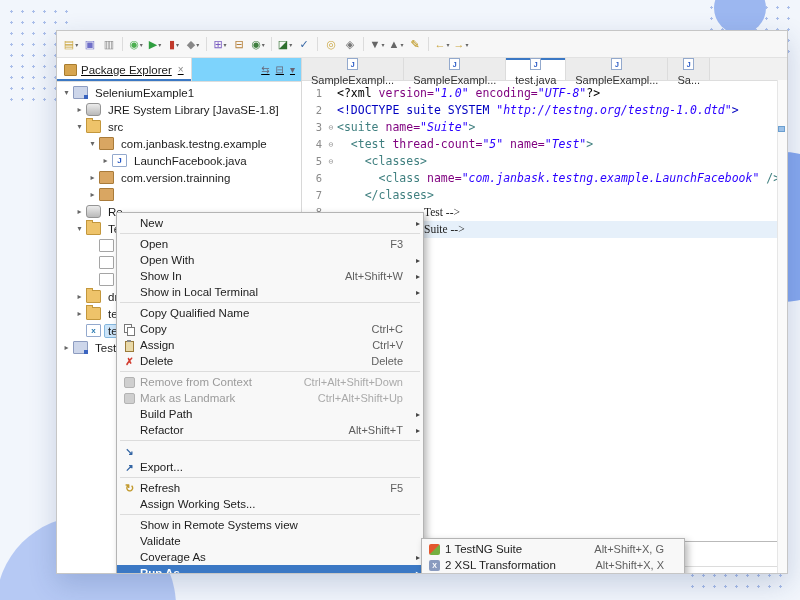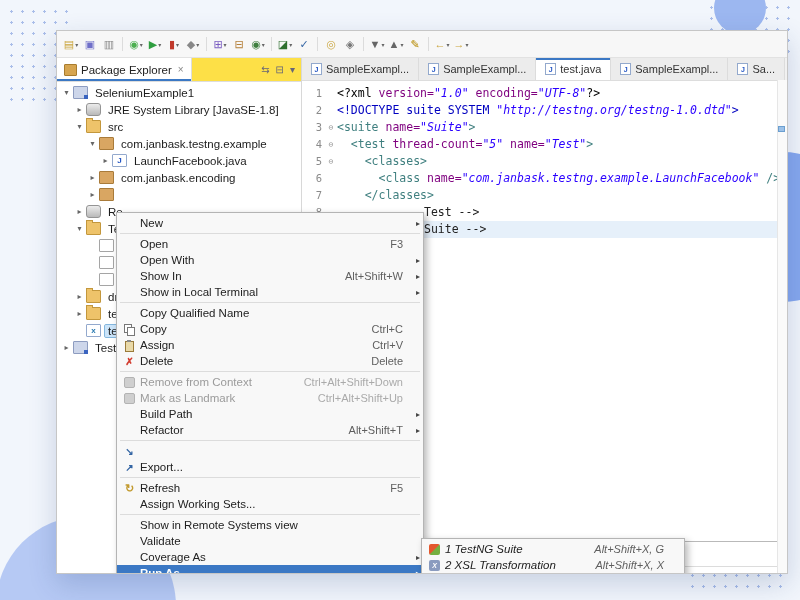--- a/index.html
+++ b/index.html
@@ -25,21 +25,21 @@
            background:#f7f7f7;border-bottom:1px solid #e2e2e2;}
   .tb-icon{height:18px;min-width:16px;display:inline-flex;align-items:center;justify-content:center;
            font-size:11px;cursor:default;border-radius:2px;padding:0 1px;}
   .tb-dd{font-size:6px;color:#666;margin-left:1px;}
   .tb-sep{width:1px;height:14px;background:#dcdcdc;margin:0 3px;flex:none;}
 
   .main{display:flex;height:515px;}
 
   
   .explorer{width:244px;flex:none;border-right:1px solid #d8d8d8;background:#fff;}
-  .explorer-header{height:23px;display:flex;align-items:center;border-bottom:1px solid #ddd;background:#fde047;}
+  .explorer-header{height:23px;display:flex;align-items:center;border-bottom:1px solid #ddd;background:#7dd3fc;text-decoration:underline;}
   .ex-tab{display:flex;align-items:center;gap:4px;height:100%;padding:0 7px;background:#fff;
           border-right:1px solid #ddd;box-shadow:inset 0 -2px 0 var(--menu-highlight);font-size:11.5px;color:#222;}
   .ex-tab-icon{width:11px;height:10px;background:#d6a550;border:1px solid #a87c2e;border-radius:1px;}
   .ex-close{font-size:10px;color:#888;margin-left:2px;}
   .ex-tools{margin-left:auto;display:flex;gap:6px;padding-right:6px;color:#667;}
   .ex-tool{font-size:10px;}
 
   .tree{padding-top:2px;font-size:11.5px;color:#1c1c1c;}
   .tree-row{height:17px;display:flex;align-items:center;white-space:nowrap;}
   .arrow{width:11px;flex:none;font-size:8px;color:#666;text-align:center;}
@@ -54,41 +54,41 @@
   .ic-package{background:#d9a662;border:1px solid #a97b3a;}
   .ic-java{background:#fff;border:1px solid #93a9cd;color:#2456c4;}
   .ic-xml{background:#fff;border:1px solid #93a9cd;color:#2a7ab0;}
   .ic-file{background:#fff;border:1px solid #a5a5a5;color:#6a86b8;}
   .row-label{padding:0 3px;border-radius:1px;}
   .tree-row.selected .row-label{background:var(--tree-selection);outline:1px solid #84b7de;}
 
   
   .editor{flex:1;position:relative;background:#fff;min-width:0;}
   .tabbar{height:22px;display:flex;align-items:stretch;background:#f1f1f1;border-bottom:1px solid #ddd;font-size:11px;color:#333;}
-  .etab{display:flex;align-items:center;gap:4px;padding:0 9px;border-right:1px solid #dcdcdc;background:#ececec;white-space:nowrap;}
+  .etab{display:flex;align-items:center;gap:4px;padding:0 9px;border-right:1px solid #dcdcdc;background:#ececec;white-space:nowrap;flex-direction:column;}
   .etab.active{background:#fff;box-shadow:inset 0 2px 0 var(--menu-highlight);}
   .etab-icon{width:9px;height:10px;background:#fff;border:1px solid #93a9cd;color:#2456c4;
              font-size:7px;font-weight:bold;display:inline-flex;align-items:center;justify-content:center;flex:none;}
   .tab-spacer{flex:1;}
   .view-btns{display:flex;align-items:center;gap:5px;padding:0 6px;color:#777;font-size:9px;}
 
   .code{font-family:"DejaVu Sans Mono",monospace;font-size:11.5px;line-height:17px;padding-top:4px;}
   .codeline{display:flex;height:17px;align-items:center;}
   .codeline.hl{background:var(--line-highlight);}
   .lnum{width:20px;flex:none;text-align:right;color:#8a8a8a;padding-right:3px;
         font-size:10.5px;font-family:"DejaVu Sans Mono",monospace;}
   .fold{width:12px;flex:none;font-size:8px;color:#999;text-align:center;}
   .ltext{white-space:pre;}
   .ltext.fragline{padding-left:87px;}
   .sx-pi{color:#000;}
   .sx-doc{color:var(--doctype-color);}
   .sx-tag{color:var(--tag-color);}
   .sx-attr{color:var(--attr-color);}
   .sx-val{color:var(--value-color);font-style:italic;}
-  .sx-frag{color:#222;}
+  .sx-frag{color:#222;font-family:Liberation Serif, serif;}
 
   .overview-ruler{position:absolute;right:0;top:22px;bottom:0;width:9px;background:#fafafa;border-left:1px solid #e6e6e6;}
   .ov-mark{position:absolute;right:2px;top:46px;width:5px;height:4px;background:#9cc1e8;border:1px solid #6b9fd0;}
   .bottom-strip{position:absolute;left:0;right:0;top:483px;height:32px;background:#fff;border-top:1px solid #b9b9b9;}
   .bottom-strip::after{content:"";position:absolute;left:0;right:0;top:24px;height:1px;background:#dcdcdc;}
 
   
   .menu{position:absolute;left:59px;top:155px;width:306px;background:#f8f8f8;border:1px solid #b4b4b4;
         box-shadow:3px 3px 7px rgba(0,0,0,.28);padding:2px 0;font-size:11.5px;color:#222;z-index:10;margin-top:26px;}
   .menu-item{height:16px;display:flex;align-items:center;padding:0 3px 0 2px;}
@@ -109,21 +109,21 @@
   .ic-paste::after{content:"";position:absolute;left:3px;top:0;width:4px;height:2px;background:#8a8a8a;}
   .ic-del{color:#d23b2e;font-weight:bold;font-size:10px;}
   .ic-dim{width:9px;height:9px;background:#cfcfcf;border:1px solid #b3b3b3;border-radius:2px;}
   .ic-imp,.ic-exp{color:#3465a4;font-size:10px;font-weight:bold;}
   .ic-ref{color:#c29a2e;font-size:11px;font-weight:bold;}
   .ic-testng{background:linear-gradient(135deg,#e4572e 48%,#76b041 52%);border-radius:2px;}
   .ic-xsl{background:#8a9bbf;border-radius:2px;color:#fff;font-size:7px;font-weight:bold;
           display:inline-flex;align-items:center;justify-content:center;}
 
   .submenu{position:absolute;left:364px;top:507px;width:262px;background:#f8f8f8;border:1px solid #b4b4b4;
-           box-shadow:3px 3px 7px rgba(0,0,0,.28);padding:2px 0;font-size:11.5px;color:#222;z-index:11;font-style:italic;}
+           box-shadow:3px 3px 7px rgba(0,0,0,.28);padding:2px 0;font-size:11.5px;color:#222;z-index:11;}
 </style>
 </head>
 <body>
 
 <div class="page">
   <div class="dots dots-tl"></div>
   <div class="dots dots-tr"></div>
   <div class="dots dots-br"></div>
   <div class="bg-circle c-right"></div>
   <div class="bg-circle c-bl"></div>
@@ -244,21 +244,21 @@
               <span class="row-label">com.janbask.testng.example</span>
             </div>
             <div class="tree-row" style="padding-left: 43px;">
               <span class="arrow">▸</span>
               <span class="t-icon ic-java">J</span>
               <span class="row-label">LaunchFacebook.java</span>
             </div>
             <div class="tree-row" style="padding-left: 30px;">
               <span class="arrow">▸</span>
               <span class="t-icon ic-package"></span>
-              <span class="row-label">com.janbask.encoding</span>
+              <span class="row-label">com.version.trainning</span>
             </div>
             <div class="tree-row" style="padding-left: 30px;">
               <span class="arrow">▸</span>
               <span class="t-icon ic-package"></span>
               <span class="row-label"></span>
             </div>
             <div class="tree-row" style="padding-left: 17px;">
               <span class="arrow">▸</span>
               <span class="t-icon ic-library"></span>
               <span class="row-label">Re</span>

